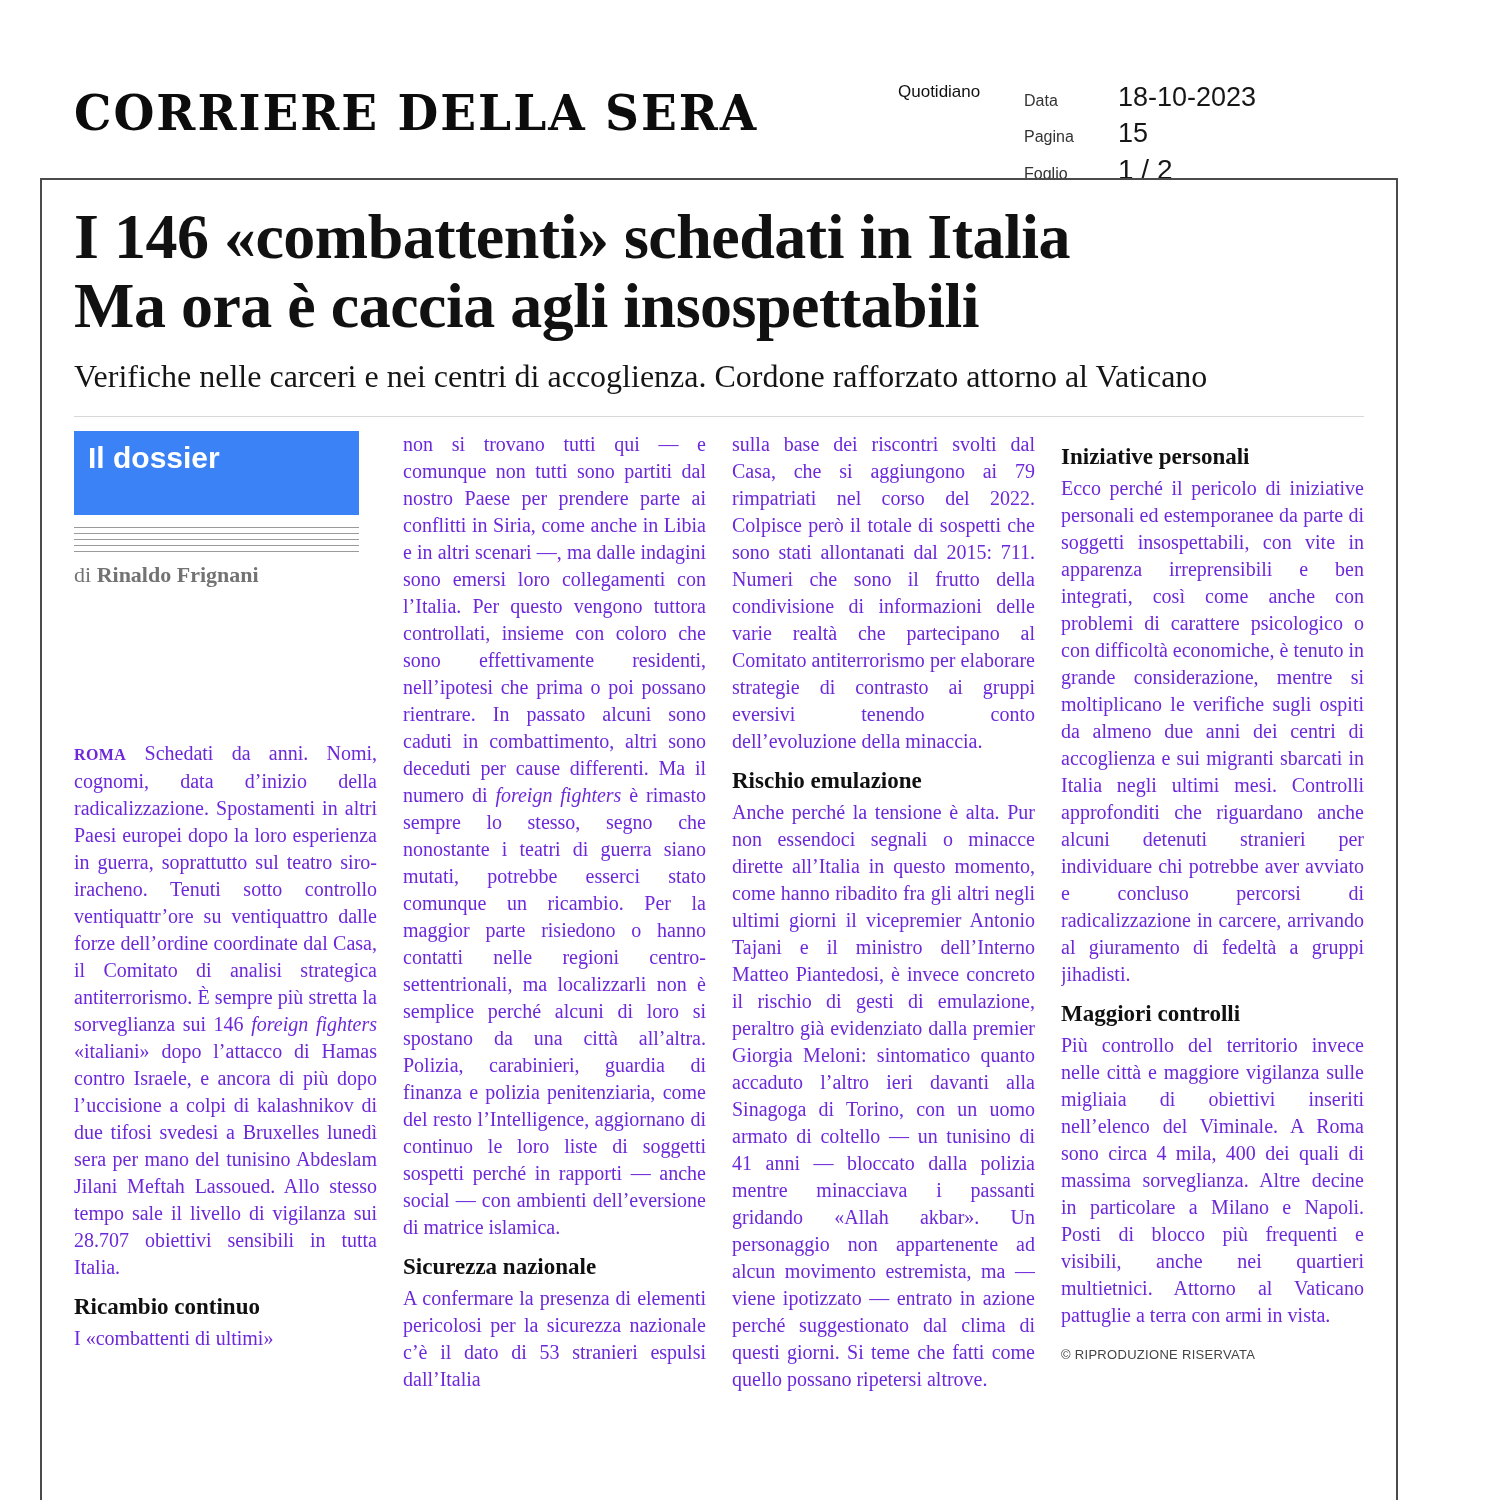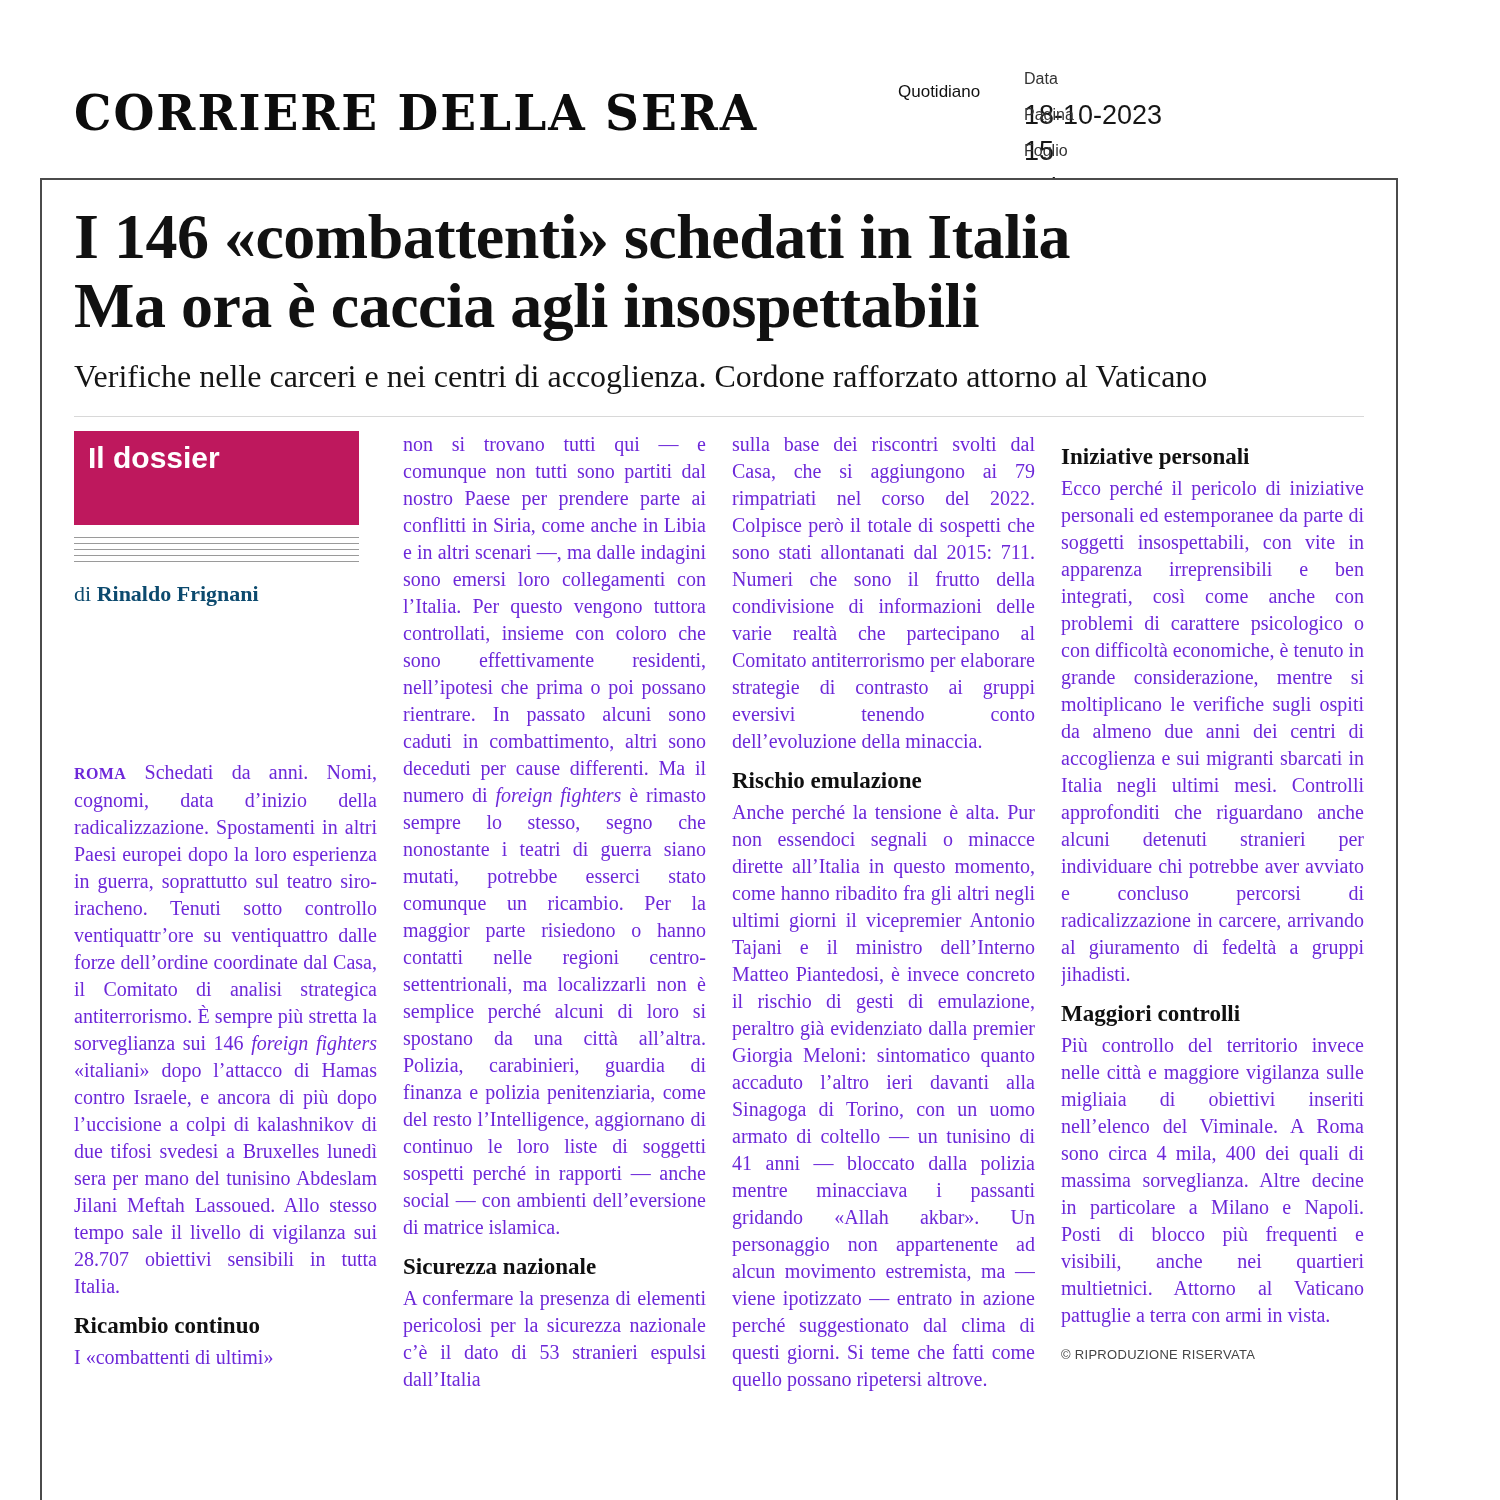--- a/index.html
+++ b/index.html
@@ -13,21 +13,21 @@
     font-family:"DejaVu Serif", serif; font-weight:bold;
     font-size:47px; letter-spacing:2px; color:#0c0c0c;
     transform:scaleY(1.04); transform-origin:left top; white-space:nowrap;
   }
 
   
   .meta { position:absolute; left:898px; top:70px; width:460px; height:110px;
           font-family:"Liberation Sans", sans-serif; }
   .meta-type { position:absolute; left:0; top:12px; font-size:17px; color:#111; }
   .meta-grid { position:absolute; left:126px; top:0; }
-  .meta-row { display:flex; align-items:baseline; height:36px;flex-direction:column; }
+  .meta-row { display:flex; align-items:baseline; height:36px; }
   .meta-label { width:94px; font-size:16px; color:#333; }
   .meta-value { font-size:27px; color:#161616;margin-top:12px; }
   .meta-row.small .meta-value { font-size:28px; }
 
   
   .article-box {
     position:absolute; left:40px; top:178px; width:1358px; height:1322px;
     border:2px solid #4b4b4b; border-bottom:none; background:#fff;
     padding:22px 32px 0 32px; overflow:hidden;
   }
@@ -39,26 +39,26 @@
 
   
   .columns {
     margin-top:20px; border-top:1px solid #d8d8d8; padding-top:14px;
     display:grid; grid-template-columns:repeat(4,1fr); column-gap:26px;
     height:1060px; overflow:hidden;
   }
   .col { overflow:hidden; }
 
   
-  .kicker { width:94%; height:94px; background:#be185d; color:#fff;
+  .kicker { width:94%; height:84px; background:#3b82f6; color:#fff;
             font-family:"Liberation Sans", sans-serif; font-weight:bold;
             font-size:30px; padding:10px 14px; }
   .rules { width:94%; margin-top:12px; }
   .rules i { display:block; border-top:1px solid #9a9a9a; margin-bottom:5px; }
-  .byline { margin-top:19px; font-size:22px; color:#0c4a6e; }
+  .byline { margin-top:10px; font-size:22px; color:#737373; }
   .byline strong { font-weight:bold; }
   .col1-spacer { height:152px; }
 
   
   .col-para { font-size:20px; line-height:27px; text-align:justify;
               color:#6d28d9; hyphens:auto; -webkit-hyphens:auto; }
   .col-subhead { font-size:23px; font-weight:bold; color:#101010; margin:13px 0 5px 0; }
   .lead { font-weight:bold; font-size:16px; letter-spacing:.4px; }
   .copyright { margin-top:18px; 
                font-family:"Liberation Sans", sans-serif; font-size:13px;

